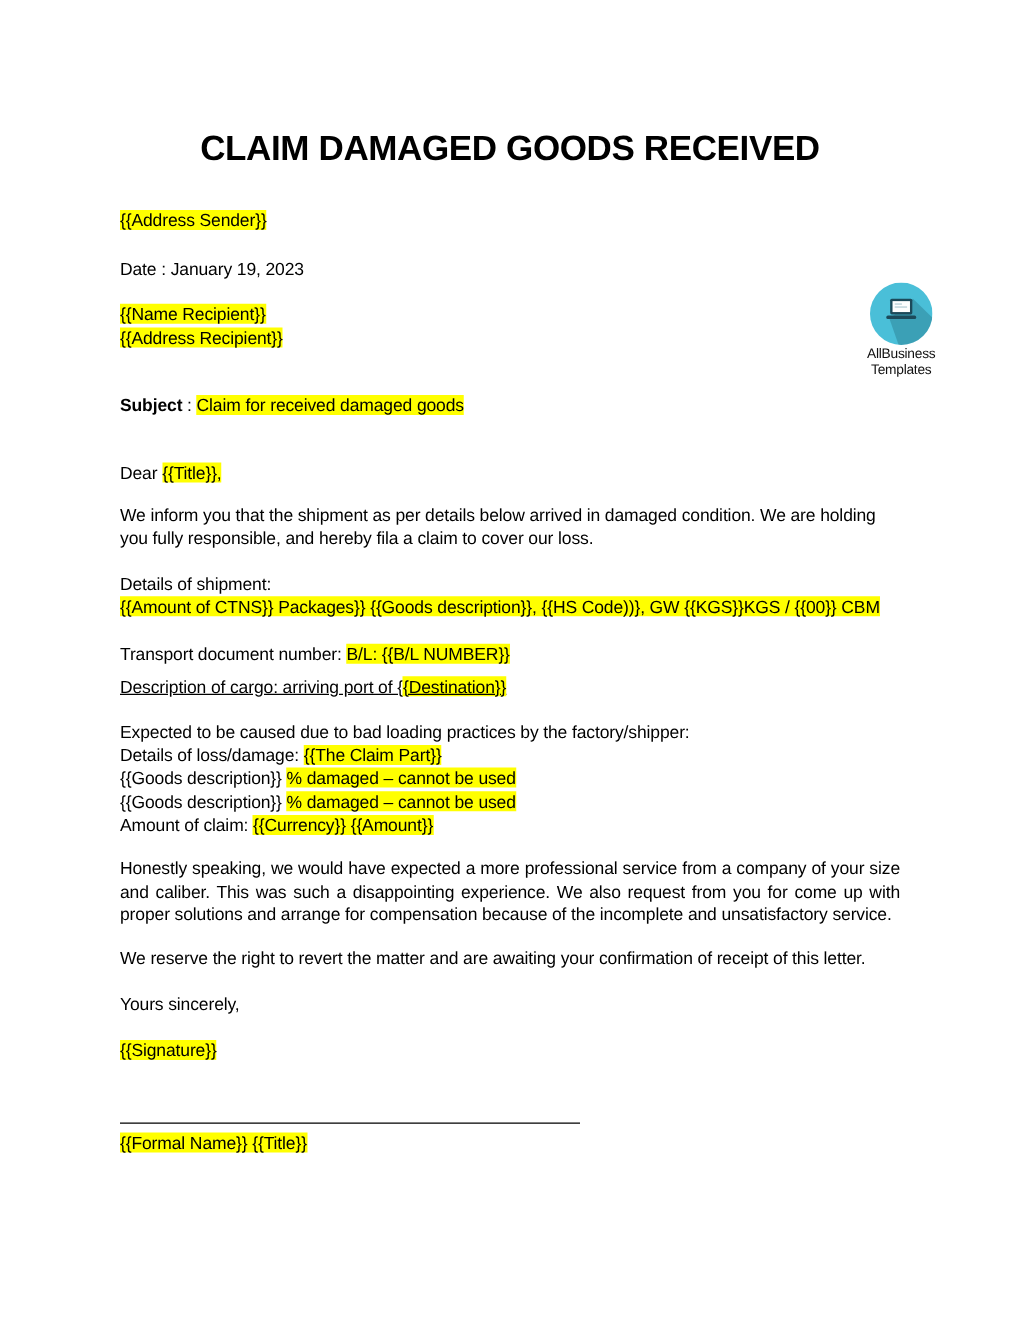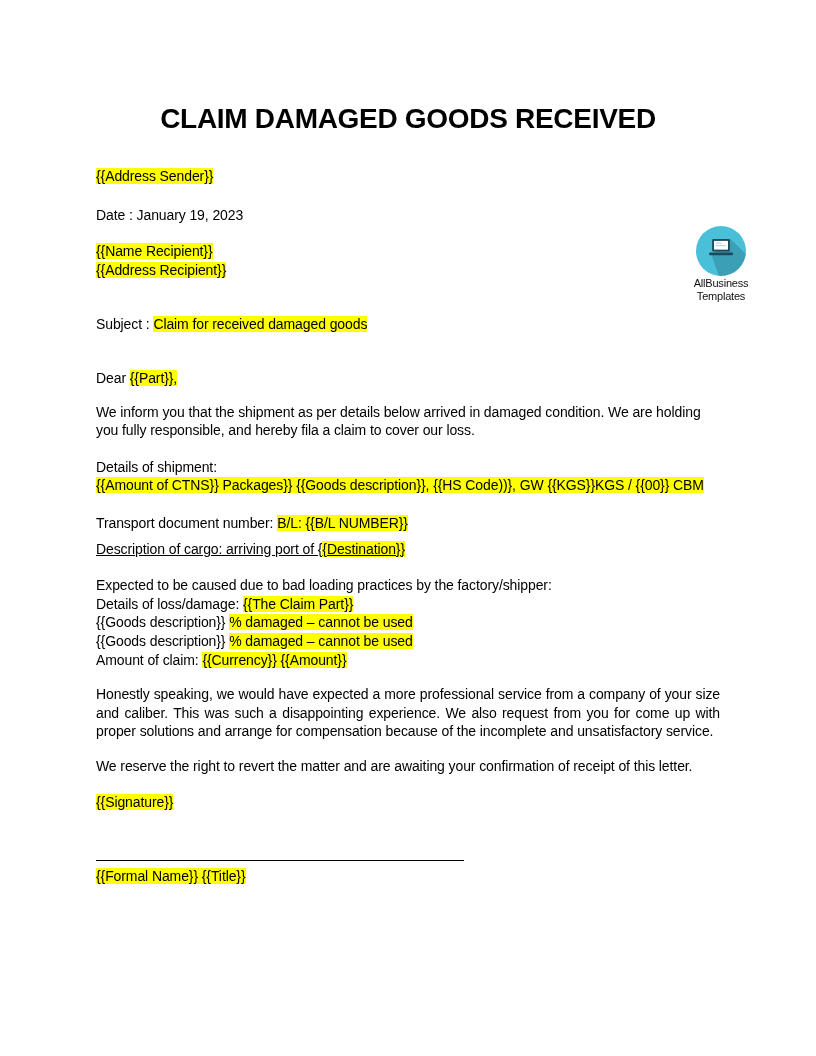--- a/index.html
+++ b/index.html
@@ -24,21 +24,21 @@
   }
 
   .content p, .content .line {
     font-size: 14px;
     line-height: 18.6px;
     letter-spacing: -0.1px;
   }
 
   .hl { background: #ffff00; }
 
-  .b { font-weight: 400; }
+  .b { font-weight: 700; }
 
   .address-sender { margin-top: 31px; }
   .date-line      { margin-top: 20px; }
   .recipient-block{ margin-top: 18px; }
   .subject-line   { margin-top: 36px; }
   .salutation     { margin-top: 35px; }
   .para1          { margin-top: 15px; }
   .shipment-block { margin-top: 18px; }
   .transport-line { margin-top: 19px; }
   .cargo-line     { margin-top: 7px; text-decoration: underline; }
@@ -107,21 +107,21 @@
 
     <p class="date-line">Date : January 19, 2023</p>
 
     <div class="recipient-block">
       <p class="line"><span class="hl">{{Name Recipient}}</span></p>
       <p class="line"><span class="hl">{{Address Recipient}}</span></p>
     </div>
 
     <p class="subject-line"><span class="b">Subject</span><span> : </span><span class="hl">Claim for received damaged goods</span></p>
 
-    <p class="salutation"><span>Dear </span><span class="hl">{{Part}},</span></p>
+    <p class="salutation"><span>Dear </span><span class="hl">{{Title}},</span></p>
 
     <p class="para1">We inform you that the shipment as per details below arrived in damaged condition. We are holding you fully responsible, and hereby fila a claim to cover our loss.</p>
 
     <div class="shipment-block">
       <p class="line">Details of shipment:</p>
       <p class="line"><span class="hl">{{Amount of CTNS}} Packages}} {{Goods description}}, {{HS Code))}, GW {{KGS}}KGS / {{00}} CBM</span></p>
     </div>
 
     <p class="transport-line"><span>Transport document number: </span><span class="hl">B/L: {{B/L NUMBER}}</span></p>
 
@@ -132,20 +132,21 @@
       <p class="line"><span>Details of loss/damage: </span><span class="hl">{{The Claim Part}}</span></p>
       <p class="line"><span>{{Goods description}} </span><span class="hl">% damaged – cannot be used</span></p>
       <p class="line"><span>{{Goods description}} </span><span class="hl">% damaged – cannot be used</span></p>
       <p class="line"><span>Amount of claim: </span><span class="hl">{{Currency}} {{Amount}}</span></p>
     </div>
 
     <p class="para2">Honestly speaking, we would have expected a more professional service from a company of your size and caliber. This was such a disappointing experience. We also request from you for come up with proper solutions and arrange for compensation because of the incomplete and unsatisfactory service.</p>
 
     <p class="para3">We reserve the right to revert the matter and are awaiting your confirmation of receipt of this letter.</p>
 
+    <p class="closing-line">Yours sincerely,</p>
 
     <p class="signature-line"><span class="hl">{{Signature}}</span></p>
 
     <div class="sig-rule"></div>
 
     <p class="formal-line"><span class="hl">{{Formal Name}} {{Title}}</span></p>
 
   </div>
 
 </div>

